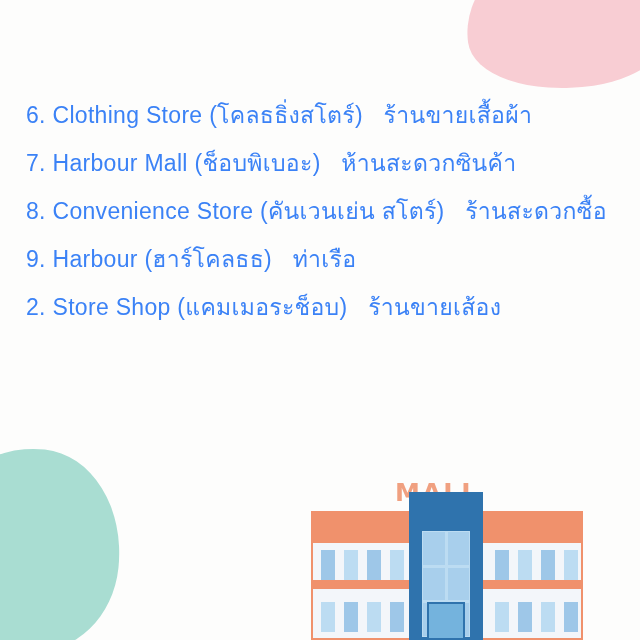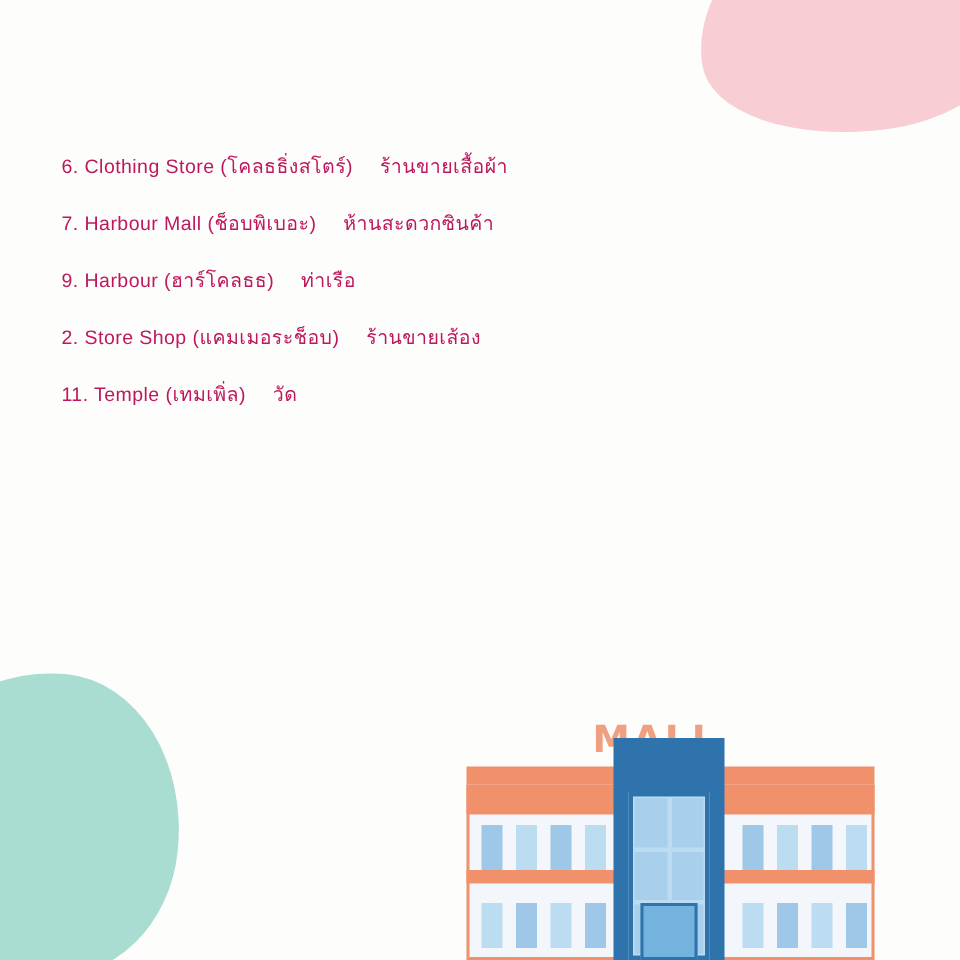--- a/index.html
+++ b/index.html
@@ -47,27 +47,26 @@
 
   
   .list {
     position: absolute;
     left: 26px;
     top: 104px;
     width: 590px;
   }
   .list-item {
     display: block;
-    color: #be185d;
-    font-size: 13px;
+    color: #3b82f6;
+    font-size: 23px;
     line-height: 1.0;
     margin-bottom: 25px;
     white-space: nowrap;
     letter-spacing: 0.3px;
-    margin-left: 15px;
   }
   .num {
     display: inline;
   }
   .eng {
     display: inline;
   }
   .thai-read {
     display: inline;
   }
@@ -197,41 +196,41 @@
       <span class="thai-mean">ร้านขายเสื้อผ้า</span>
     </div>
 
     <div class="list-item">
       <span class="num">7.</span>
       <span class="eng">Harbour Mall</span>
       <span class="thai-read">(ช็อบพิเบอะ)</span>
       <span class="thai-mean">ห้านสะดวกซินค้า</span>
     </div>
 
+    <div class="list-item">
+      <span class="num">8.</span>
+      <span class="eng">Convenience Store</span>
+      <span class="thai-read">(คันเวนเย่น สโตร์)</span>
+      <span class="thai-mean">ร้านสะดวกซื้อ</span>
+    </div>
 
     <div class="list-item">
       <span class="num">9.</span>
       <span class="eng">Harbour</span>
       <span class="thai-read">(ฮาร์โคลธธ)</span>
       <span class="thai-mean">ท่าเรือ</span>
     </div>
 
     <div class="list-item">
       <span class="num">2.</span>
       <span class="eng">Store Shop</span>
       <span class="thai-read">(แคมเมอระช็อบ)</span>
       <span class="thai-mean">ร้านขายเส้อง</span>
     </div>
 
-    <div class="list-item">
-      <span class="num">11.</span>
-      <span class="eng">Temple</span>
-      <span class="thai-read">(เทมเพิ่ล)</span>
-      <span class="thai-mean">วัด</span>
-    </div>
 
   </div>
 
   <div class="mall">
     <div class="mall-sign">MALL</div>
     <div class="mall-roof"></div>
     <div class="mall-body"></div>
     <div class="mall-band"></div>
     <div class="mall-mid-band"></div>
 

